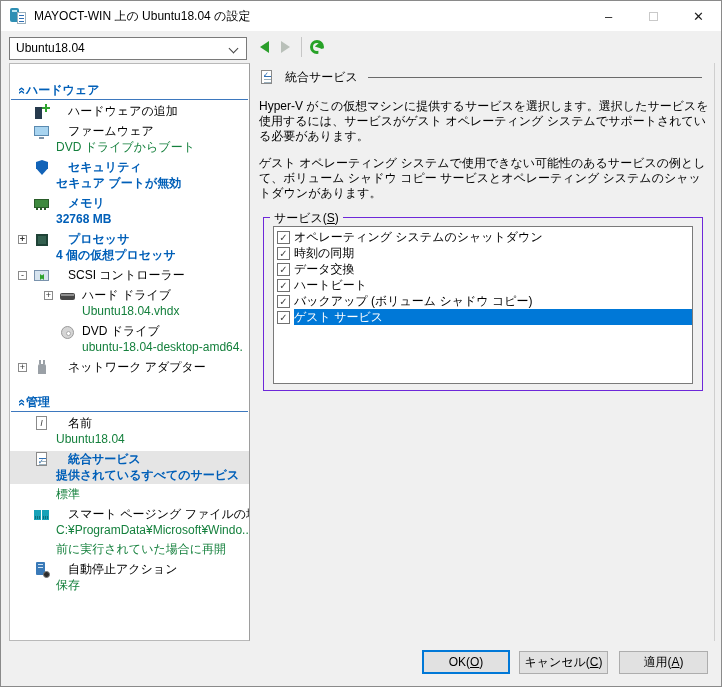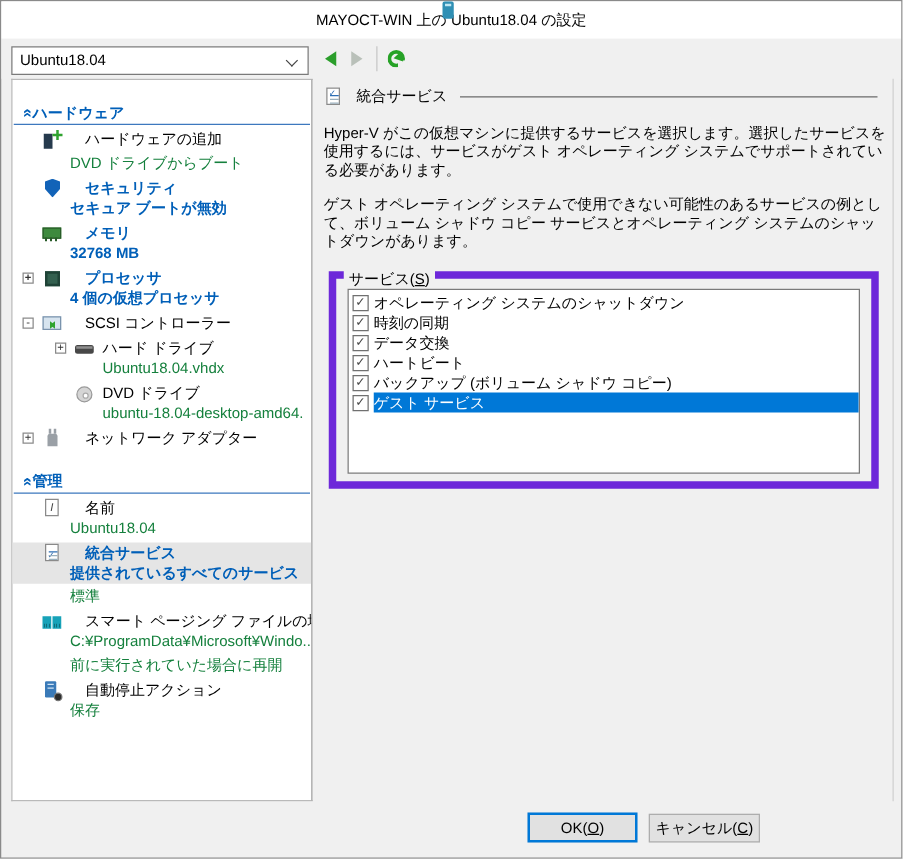--- a/index.html
+++ b/index.html
@@ -1,21 +1,21 @@
 <!DOCTYPE html>
 <html><head>
 <meta charset="utf-8">
 <style>
   * { margin:0; padding:0; box-sizing:border-box; }
   html,body { background:#d9d9d9; }
   body { font-family:"Liberation Sans","DejaVu Sans",sans-serif; font-size:12px; color:#000; }
   .window { position:relative; width:722px; height:687px; background:#f0f0f0; border:1px solid #8a8a8a; overflow:hidden; }
 
   
-  .titlebar { position:absolute; top:0; left:0; right:0; height:30px; background:#ffffff; display:flex; align-items:center;flex-direction:column; }
+  .titlebar { position:absolute; top:0; left:0; right:0; height:30px; background:#ffffff; display:flex; align-items:center; }
   .app-icon { position:relative; width:16px; height:16px; margin:0 8px 0 9px; }
   .app-icon .tower { position:absolute; left:0; top:0; width:9px; height:14px; background:#2f8fb4; border-radius:2px; }
   .app-icon .tower::before { content:""; position:absolute; left:2px; top:2px; width:5px; height:2px; background:#bfe6f2; }
   .app-icon .doc { position:absolute; right:0; bottom:0; width:9px; height:12px; background:#fff; border:1px solid #9ab0bd; }
   .app-icon .doc::before { content:""; position:absolute; left:1px; top:2px; width:5px; height:1px; background:#2f6fb4; box-shadow:0 3px 0 #2f6fb4, 0 6px 0 #2f6fb4; }
   .title-text { line-height:30px; white-space:nowrap; }
   .win-controls { margin-left:auto; display:flex; height:30px; }
   .win-btn { width:45px; height:30px; display:flex; align-items:center; justify-content:center; font-size:13px; color:#1a1a1a; }
   .max-glyph { width:9px; height:9px; border:1px solid #c9c9c9; }
 
@@ -81,21 +81,21 @@
   .i-auto .sv::before { content:""; position:absolute; left:2px; top:2px; width:5px; height:1px; background:#cfe3f5; box-shadow:0 3px 0 #cfe3f5; }
   .i-auto .play { position:absolute; right:0; bottom:0; width:0; height:0; border-top:4px solid transparent; border-bottom:4px solid transparent; border-left:7px solid #2fa32f; }
   .i-auto .stop { position:absolute; right:0; bottom:0; width:7px; height:7px; border-radius:50%; background:#2b2b2b; border:1px solid #777; }
 
   
   .panel { position:absolute; left:250px; top:62px; width:464px; height:578px; background:#f0f0f0; border-right:1px solid #cfcfcf; padding:4px 10px 0 8px; }
   .panel-header { display:flex; align-items:center; height:20px; }
   .panel-header .hicon { position:relative; width:16px; height:16px; margin-right:10px; }
   .panel-header .hline { flex:1; height:1px; background:#6a6a6a; margin-left:10px; margin-right:2px; }
   .panel p { margin-top:12px; line-height:15px; width:452px; }
-  .groupbox { position:relative; margin-top:16px; margin-left:4px; width:440px; height:174px; border:6px solid #6d28d9; }
+  .groupbox { position:relative; margin-top:16px; margin-left:4px; width:440px; height:174px; border:1px solid #6d28d9; }
   .groupbox .glabel { position:absolute; top:-8px; left:6px; background:#f0f0f0; padding:0 4px; }
   .glabel .mn, .btn .mn { text-decoration:underline; }
   .listbox { position:absolute; left:9px; top:8px; right:9px; bottom:6px; background:#fff; border:1px solid #7a7a7a; overflow:hidden; padding-top:2px; }
   .li { display:flex; align-items:center; height:16px; padding-left:3px; }
   .cb { width:13px; height:13px; background:#fff; border:1px solid #707070; font-size:10px; line-height:11px; text-align:center; color:#444; margin-right:4px; flex:0 0 auto; }
   .li .lt { flex:1; line-height:16px; white-space:nowrap; }
   .li.sel .lt { background:#0078d7; color:#fff; }
 
   
   .btn { position:absolute; height:23px; width:89px; background:#e1e1e1; border:1px solid #adadad; text-align:center; line-height:21px; }
@@ -147,20 +147,27 @@
 
     <div class="row">
       <span class="ic i-addhw">
           <span class="t"></span>
           <span class="p"></span>
         </span>
       <span>ハードウェアの追加</span>
     </div>
     <div class="gap"></div>
 
+    <div class="row">
+      <span class="ic i-fw">
+          <span class="scr"></span>
+          <span class="st"></span>
+        </span>
+      <span>ファームウェア</span>
+    </div>
     <div class="sub">DVD ドライブからブート</div>
     <div class="gap"></div>
 
     <div class="row blue">
       <span class="ic i-shield">
           <span class="s"></span>
         </span>
       <span>セキュリティ</span>
     </div>
     <div class="sub blue">セキュア ブートが無効</div>
@@ -312,14 +319,15 @@
         <div class="li sel">
           <span class="cb">✓</span>
           <span class="lt">ゲスト サービス</span>
         </div>
       </div>
     </div>
   </div>
 
   <div class="btn cancel"><span>キャンセル(</span><span class="mn">C</span><span>)</span></div>
   <div class="btn default"><span>OK(</span><span class="mn">O</span><span>)</span></div>
+  <div class="btn apply"><span>適用(</span><span class="mn">A</span><span>)</span></div>
 
 </div>
 
 </body></html>

